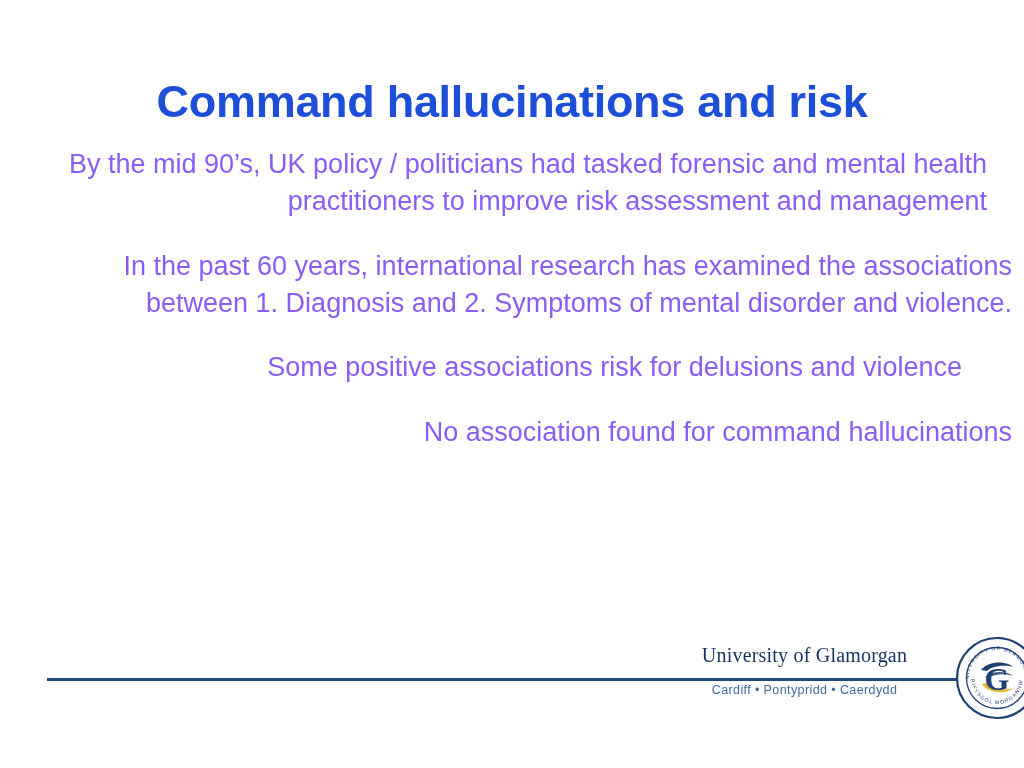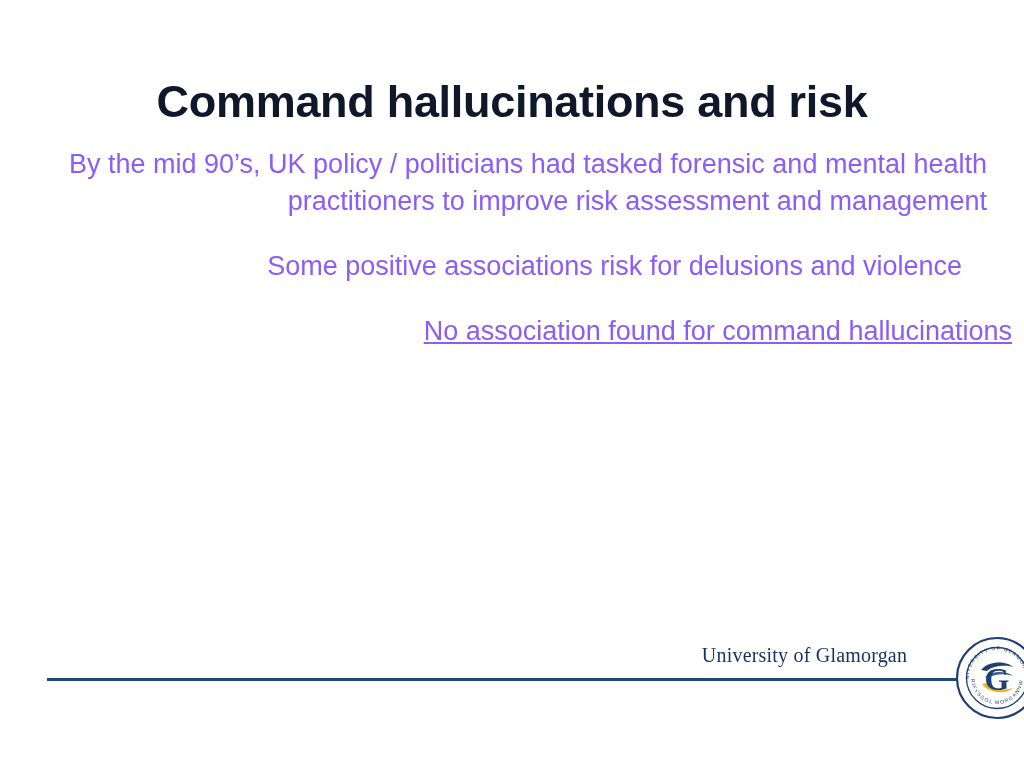--- a/index.html
+++ b/index.html
@@ -24,21 +24,21 @@
     box-sizing: border-box;
   }
 
   
   .slide-title {
     position: absolute;
     left: 0;
     top: 46px;
     width: 1024px;
     text-align: center;
-    color: #0f172a;
+    color: #1d4ed8;
     font-family: "Liberation Sans", "DejaVu Sans", sans-serif;
     font-weight: bold;
     font-size: 45px;
     line-height: 52px;
     letter-spacing: -0.3px;
     white-space: nowrap;
   }
 
   
   .body-block {
@@ -51,21 +51,21 @@
   .para {
     color: #8b5cf6;
     font-family: "Liberation Sans", "DejaVu Sans", sans-serif;
     font-size: 27px;
     line-height: 36.5px;
     text-indent: -36px;
     padding-left: 36px;
     margin: 0 0 29px 0;
     text-align: right;
   }
-  .para:last-child { margin-bottom: 0; text-decoration: underline; }
+  .para:last-child { margin-bottom: 0; }
 
   .para.p1 { width: 905px; }
   .para.p2 { width: 930px; margin-bottom: 28px; }
   .para.p3 { width: 930px; margin-bottom: 28px; }
   .para.p4 { width: 880px; margin-bottom: 28px; }
   .para.p5 { width: 930px; }
 
   
   .footer {
     position: absolute;
@@ -124,30 +124,32 @@
 </style>
 </head>
 <body>
 
 <div class="slide">
 
   <h1 class="slide-title">Command hallucinations and risk</h1>
 
   <div class="body-block">
     <p class="para p1">By the mid 90’s, UK policy / politicians had tasked forensic and mental health practitioners to improve risk assessment and management</p>
+    <p class="para p2">In the past 60 years, international research has examined the associations between 1. Diagnosis and 2. Symptoms of mental disorder and violence.</p>
     <p class="para p4">Some positive associations risk for delusions and violence</p>
     <p class="para p5">No association found for command hallucinations</p>
   </div>
 
   <div class="footer">
 
     <div class="footer-rule"></div>
 
     <div class="footer-brand">
       <div class="brand-name">University of Glamorgan</div>
+      <div class="brand-tagline">Cardiff • Pontypridd • Caerdydd</div>
     </div>
 
     <div class="crest">
       <svg viewBox="0 0 84 84" width="84" height="84" aria-hidden="true">
         <defs>
           <path id="arcTop" d="M 14,42 A 28,28 0 0 1 70,42"></path>
           <path id="arcBot" d="M 16,42 A 26,26 0 0 0 68,42"></path>
         </defs>
 
         <circle cx="42" cy="42" r="40" fill="#ffffff" stroke="#1e3f73" stroke-width="2.2"></circle>

